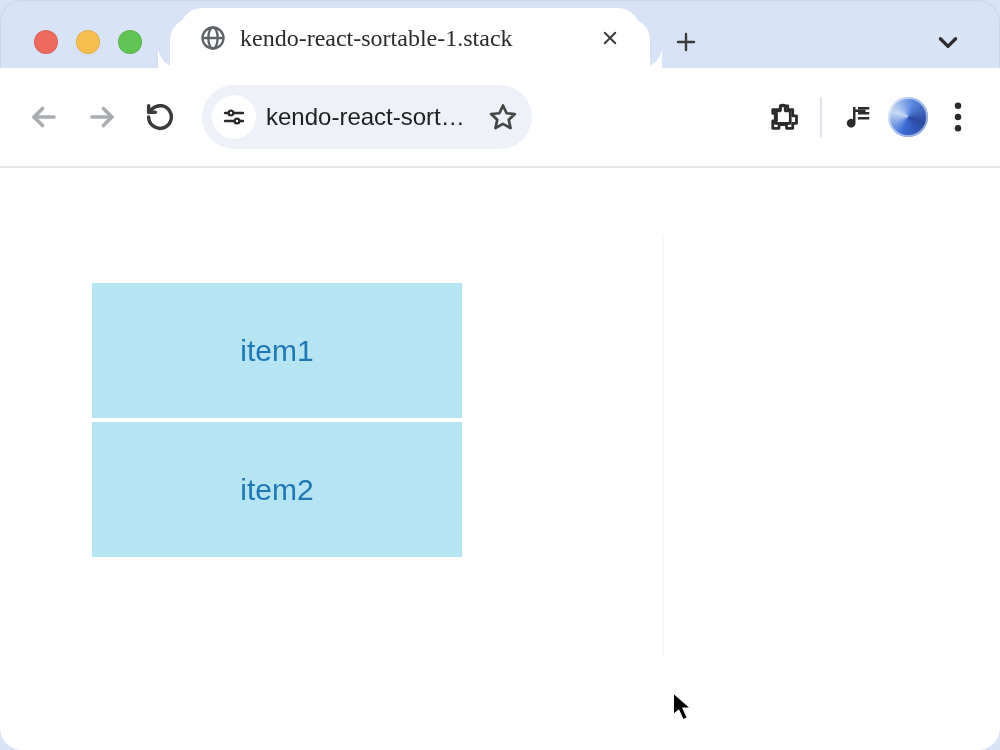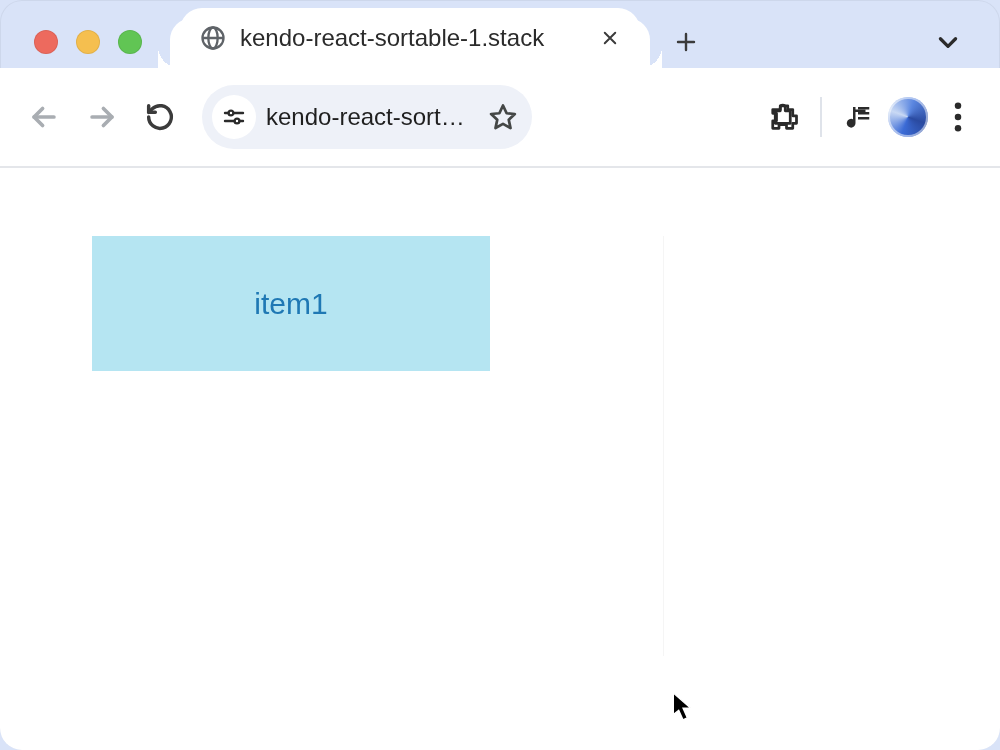--- a/index.html
+++ b/index.html
@@ -15,20 +15,21 @@
     box-shadow: inset 0 0 0 1px rgba(0,0,0,0.05);
   }
 
   
   .tab-strip {
     height: 68px;
     display: flex;
     align-items: flex-end;
     padding: 0 14px;
     position: relative;
+    font-family: Liberation Serif, serif;
   }
   .traffic-lights {
     display: flex; gap: 18px;
     position: absolute; left: 34px; top: 30px;
   }
   .traffic-light {
     width: 24px; height: 24px; border-radius: 50%;
   }
   .tl-red    { background: #ed6a5e; box-shadow: inset 0 0 0 1px rgba(0,0,0,0.08); }
   .tl-yellow { background: #f5bf4f; box-shadow: inset 0 0 0 1px rgba(0,0,0,0.08); }
@@ -149,21 +150,21 @@
   }
 
   
   .viewport {
     position: absolute;
     left: 0; right: 0; top: 168px; bottom: 0;
     background: #ffffff;
     padding: 68px 0 0 92px;
   }
 
-  .sortable { width: 398px; }
+  .sortable { width: 370px; margin-top: 47px; }
   .sortable-item {
     height: 135px;
     background: #b5e5f2;
     display: flex; align-items: center; justify-content: center;
     margin-bottom: 4px;
     font-size: 30px;
     font-weight: 500;
     color: #1f78b4;
     user-select: none;
     cursor: grab;
@@ -297,20 +298,23 @@
           <circle cx="3" cy="21" r="2.6"></circle>
       </svg>
     </div>
   </div>
 
   <div class="viewport">
     <div class="sortable" id="sortable">
         <div class="sortable-item">
           <span>item1</span>
         </div>
+        <div class="sortable-item">
+          <span>item2</span>
+        </div>
       </div>
     <div class="ghost-col"></div>
 
     <div class="cursor">
       <svg width="22" height="30" viewBox="0 0 20 28">
         <path d="M1 1l0 20 5-4 4 9 4-2-4-9 7 0z" fill="#000" stroke="#fff" stroke-width="1.2"></path>
       </svg>
     </div>
   </div>
 

